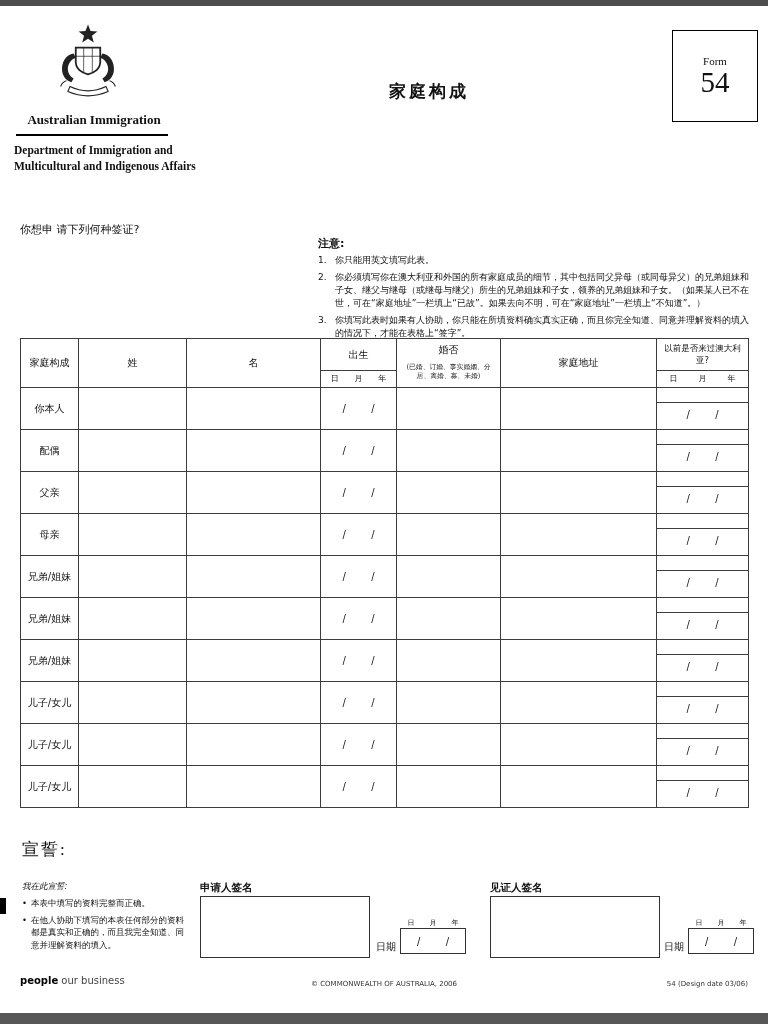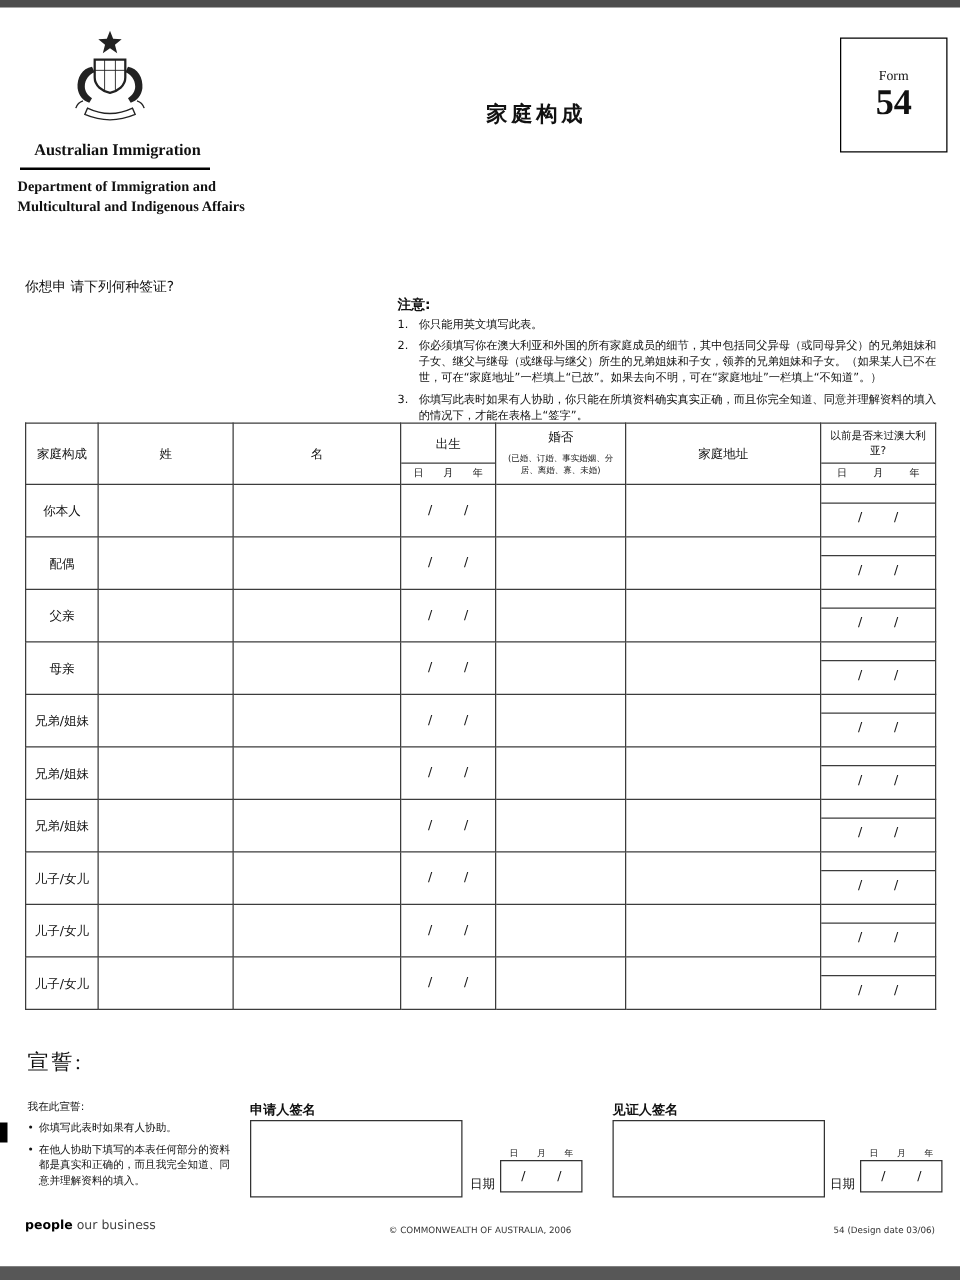--- a/index.html
+++ b/index.html
@@ -15,21 +15,21 @@
   .crest { position:absolute; left:52px; top:24px; width:72px; height:84px; }
   .gov-name { position:absolute; left:12px; top:112px; width:164px; text-align:center;
               font-family:"Liberation Serif", serif; font-weight:bold; font-size:13px; }
   .gov-rule { position:absolute; left:16px; top:134px; width:152px; border-top:2px solid #000; }
   .dept-name { position:absolute; left:14px; top:142px; width:220px;
                font-family:"Liberation Serif", serif; font-weight:bold; font-size:11.5px; line-height:1.4; }
   .form-title { position:absolute; left:284px; top:80px; width:290px; text-align:center;
                 font-size:17px; font-weight:bold; letter-spacing:3px; }
   .form-box { position:absolute; left:672px; top:30px; width:86px; height:92px; border:1.5px solid #000; text-align:center; }
   .form-box .fl { margin-top:24px; font-size:11px; font-family:"Liberation Serif", serif; }
-  .form-box .fn { font-size:29px; font-weight:bold; font-family:"Liberation Serif", serif; line-height:1.1; }
+  .form-box .fn { font-size:29px; font-weight:normal; font-family:"Liberation Serif", serif; line-height:1.1; }
 
   
   .visa { position:absolute; left:20px; top:222px; width:310px; font-size:11px; }
   .visa-q { margin-bottom:13px; }
   .visa-grid { display:grid; grid-template-columns:176px 130px; row-gap:9px; }
   .visa-opt { display:flex; justify-content:flex-end; align-items:center; gap:5px; font-size:10.5px; font-weight:bold; }
   .cb { width:13px; height:13px; border:1.5px solid #000; flex:none; background:#fff; }
 
   
   .notes { position:absolute; left:318px; top:236px; width:436px; }
@@ -51,21 +51,21 @@
   .dmy span { flex:1; text-align:center; }
   .marital-note { flex:1; font-size:6.8px; line-height:1.35; padding:1px 4px 2px; text-align:center; color:#222; }
   .datecell { text-align:center; font-size:10px; white-space:pre; }
   .aus-cell { vertical-align:top; }
   .aus-top { height:15px; border-bottom:1px solid #3c3c3c; }
   .aus-date { text-align:center; white-space:pre; font-size:10px; padding-top:6px; }
 
   
   .decl-title { position:absolute; left:22px; top:838px; font-family:"Liberation Serif", serif; font-size:17px; font-weight:normal; letter-spacing:2px; }
   .decl-text { position:absolute; left:22px; top:880px; width:168px; font-size:8.5px; line-height:1.5; }
-  .decl-intro { margin-bottom:4px; }
+  .decl-intro { margin-bottom:4px;font-style:italic; }
   .decl-point { display:flex; gap:4px; margin-bottom:4px; }
   .decl-point::before { content:"•"; flex:none; }
   .sig-label { position:absolute; font-size:10.5px; font-weight:bold; }
   .sig-box { position:absolute; width:170px; height:62px; border:1px solid #333; background:#fff; }
   .date-group { position:absolute; width:92px; }
   .dmy-mini { margin-left:24px; width:66px; display:flex; font-size:7px; }
   .dmy-mini span { flex:1; text-align:center; }
   .dg-row { display:flex; align-items:flex-end; }
   .dlabel { font-size:10px; margin-right:3px; width:21px; }
   .dbox { width:66px; height:26px; border:1px solid #333; text-align:center; line-height:26px; white-space:pre; font-size:10px; background:#fff; }
@@ -292,21 +292,21 @@
           <div class="aus-date">/        /</div>
         </td>
       </tr>
     </tbody>
   </table>
 
   <div class="decl-title">宣誓:</div>
   <div class="decl-text">
     <div class="decl-intro">我在此宣誓:</div>
     <div class="decl-point">
-      <span>你填写此表时如果有人协助。</span>
+      <span>本表中填写的资料完整而正确。</span>
     </div>
     <div class="decl-point">
       <span>在他人协助下填写的本表任何部分的资料都是真实和正确的，而且我完全知道、同意并理解资料的填入。</span>
     </div>
   </div>
 
   <div class="sig-label" style="left:200px; top:881px;">申请人签名</div>
   <div class="sig-box" style="left:200px; top:896px;"></div>
   <div class="date-group" style="left:376px; top:918px;">
     <div class="dmy-mini">

